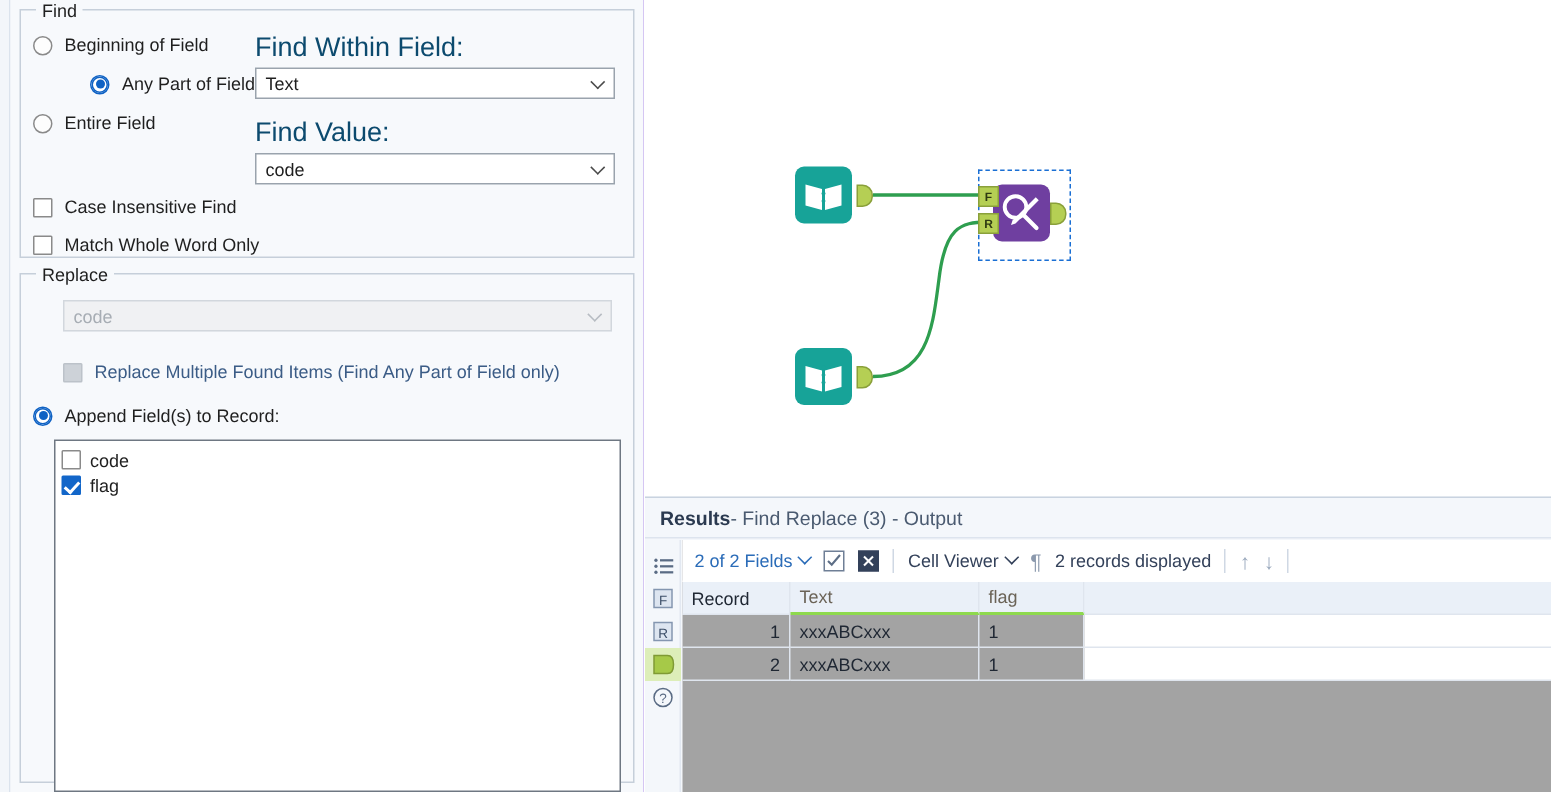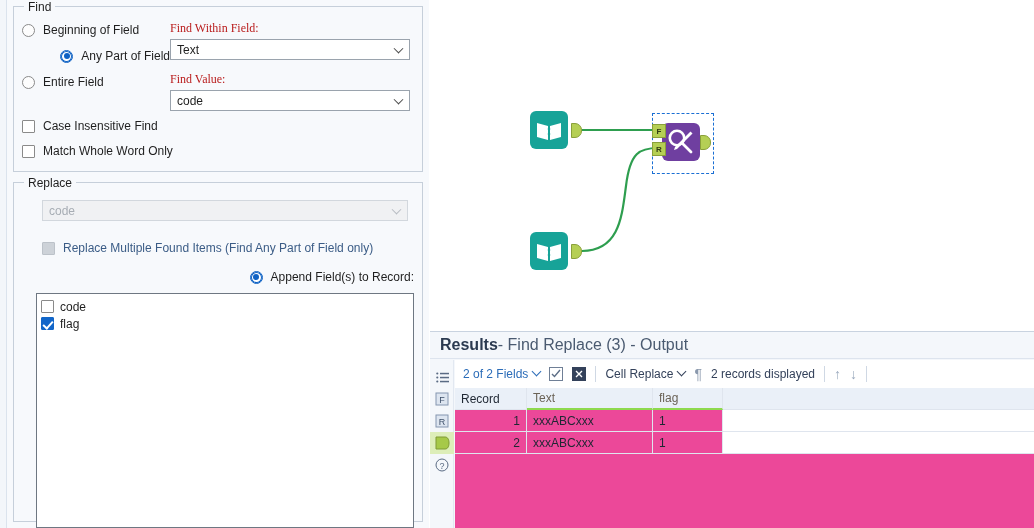--- a/index.html
+++ b/index.html
@@ -85,21 +85,21 @@
   .cbox.disabled-checked::after { border-color: #f0f2f4; }
 
   .lbl { font-size: 12px; color: #1f1f1f; line-height: 1; }
   .lbl.muted { color: #3b5c86; }
 
   
   .find-cols { display: flex; }
   .find-left { width: 148px; flex: 0 0 auto; }
   .find-right { flex: 1 1 auto; padding-right: 4px; }
 
-  .field-label { font-size: 12px; color: #b91c1c; margin: 2px 0 3px 0; font-family: Liberation Serif, serif; }
+  .field-label { font-size: 18px; color: #0c4a6e; margin: 2px 0 3px 0; }
 
   .combo {
     position: relative;
     height: 21px;
     border: 1px solid #9aa3ad;
     background: #ffffff;
     display: flex; align-items: center;
     padding: 0 22px 0 6px;
     font-size: 12px; color: #1f1f1f;
   }
@@ -174,21 +174,21 @@
   #results-panel {
     position: absolute; left: 430px; top: 331px;
     width: 604px; height: 197px;
     background: #f4f7fb;
     border-top: 1px solid #c9d3e0;
   }
   #results-header {
     height: 27px;
     display: flex; align-items: center;
     padding-left: 10px;
-    font-size: 16px;
+    font-size: 13px;
     color: #4a5a70;
     background: #f4f7fb;
     border-bottom: 1px solid #dde4ee;
   }
   #results-header .bold { font-weight: bold; color: #2b3a50; }
 
   #results-rail {
     position: absolute; left: 0; top: 28px;
     width: 24px; height: 169px;
     background: #f4f7fb;
@@ -200,21 +200,21 @@
     display: flex; align-items: center; justify-content: center;
     color: #5a6b84;
   }
   .rail-btn.active {
     background: #ddeeb9;
   }
 
   #results-main {
     position: absolute; left: 25px; top: 28px;
     width: 579px; height: 169px;
-    background: #ec4899;
+    background: #a3a3a3;
   }
   #results-toolbar {
     height: 28px;
     display: flex; align-items: center;
     gap: 9px;
     padding: 0 8px;
     background: #ffffff;
     font-size: 12px;
     border-bottom: 1px solid #ffffff;
   }
@@ -324,21 +324,21 @@
               <span>code</span>
               <span class="chev"></span>
             </div>
           </div>
 
           <div class="row indent-2" style="margin-top:16px;">
             <span class="cbox disabled-checked"></span>
             <span class="lbl muted">Replace Multiple Found Items (Find Any Part of Field only)</span>
           </div>
 
-          <div class="row" style="margin-top:7px;justify-content:flex-end;">
+          <div class="row" style="margin-top:7px;">
             <span class="radio checked"></span>
             <span class="lbl">Append Field(s) to Record:</span>
           </div>
 
           <div class="listbox">
             <div class="row">
               <span class="cbox"></span>
               <span class="lbl">code</span>
             </div>
             <div class="row">
@@ -465,21 +465,21 @@
 
         <span class="tb-icon-box filled">
           <svg width="12" height="12" viewBox="0 0 12 12" style="display:block">
             <path d="M3 3 L9 9 M9 3 L3 9" stroke="#ffffff" stroke-width="1.4"></path>
           </svg>
         </span>
 
         <span class="tb-sep"></span>
 
         <span class="tb-link" style="color:#33415a;">
-          <span class="tb-text">Cell Replace</span>
+          <span class="tb-text">Cell Viewer</span>
           <span class="tb-chev dark"></span>
         </span>
 
         <span style="color:#8b99ad;font-size:14px;">¶</span>
 
         <span class="tb-text">2 records displayed</span>
 
         <span class="tb-sep"></span>
 
         <span class="arrow-btn">↑</span>

